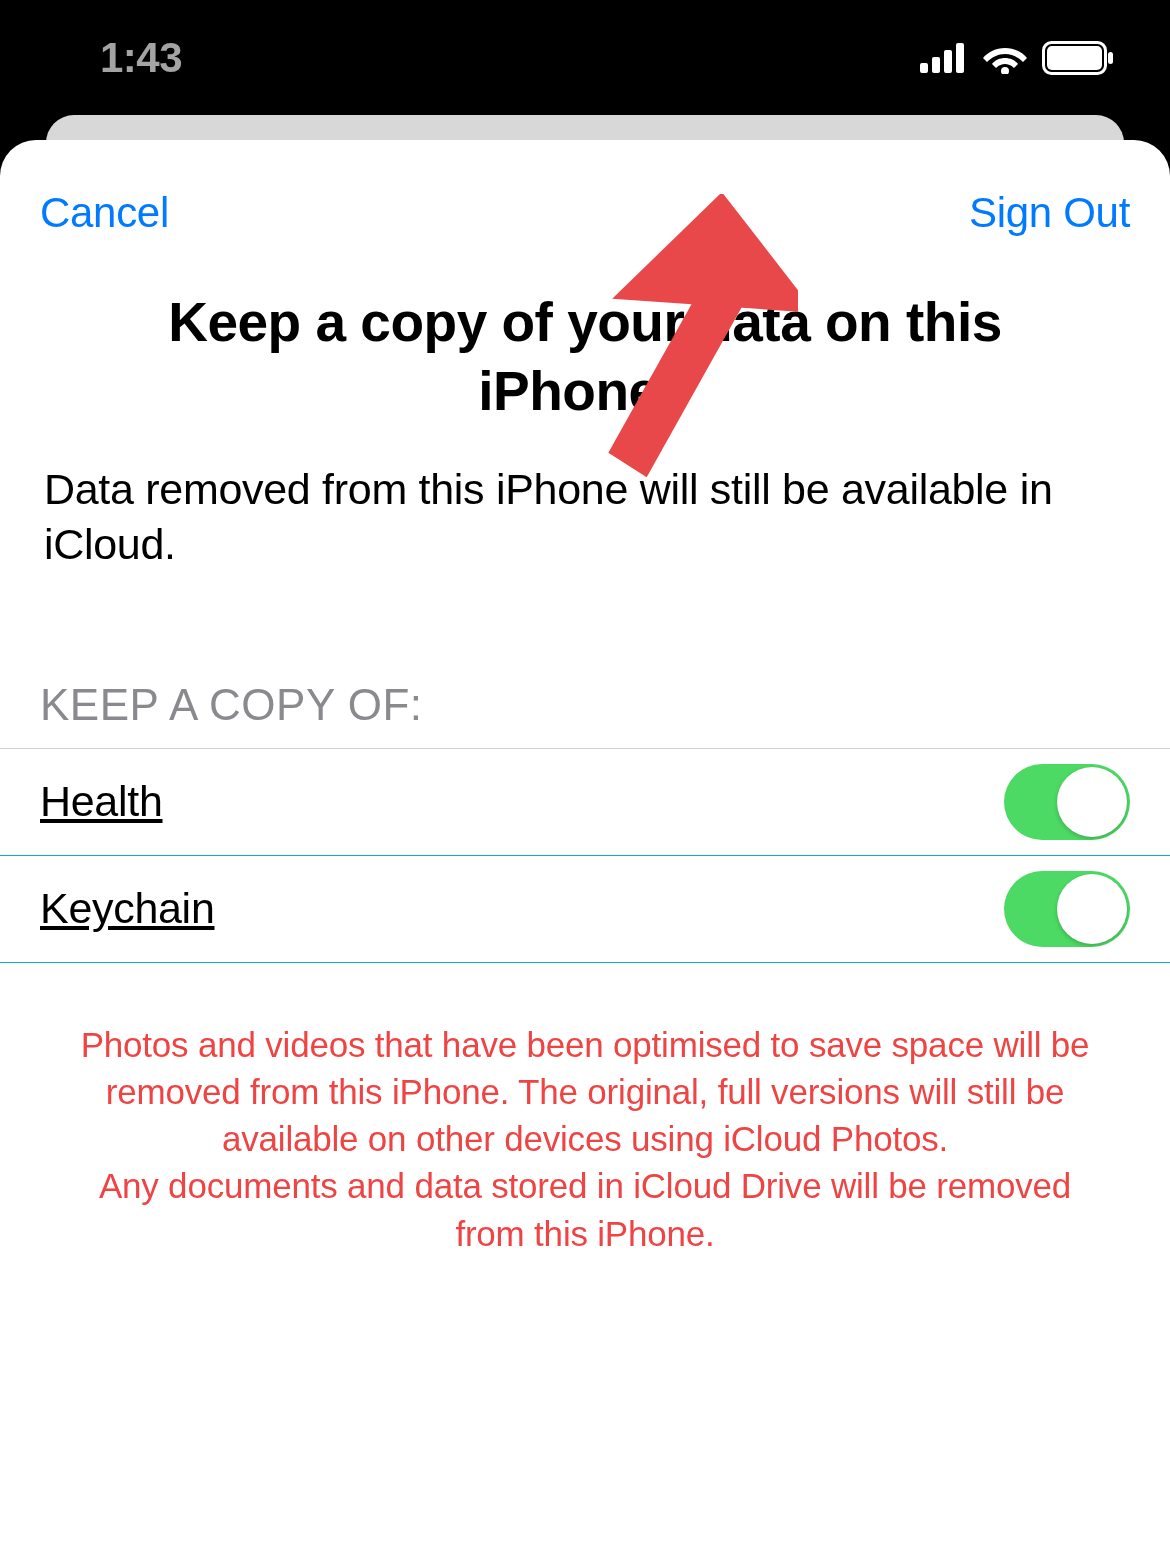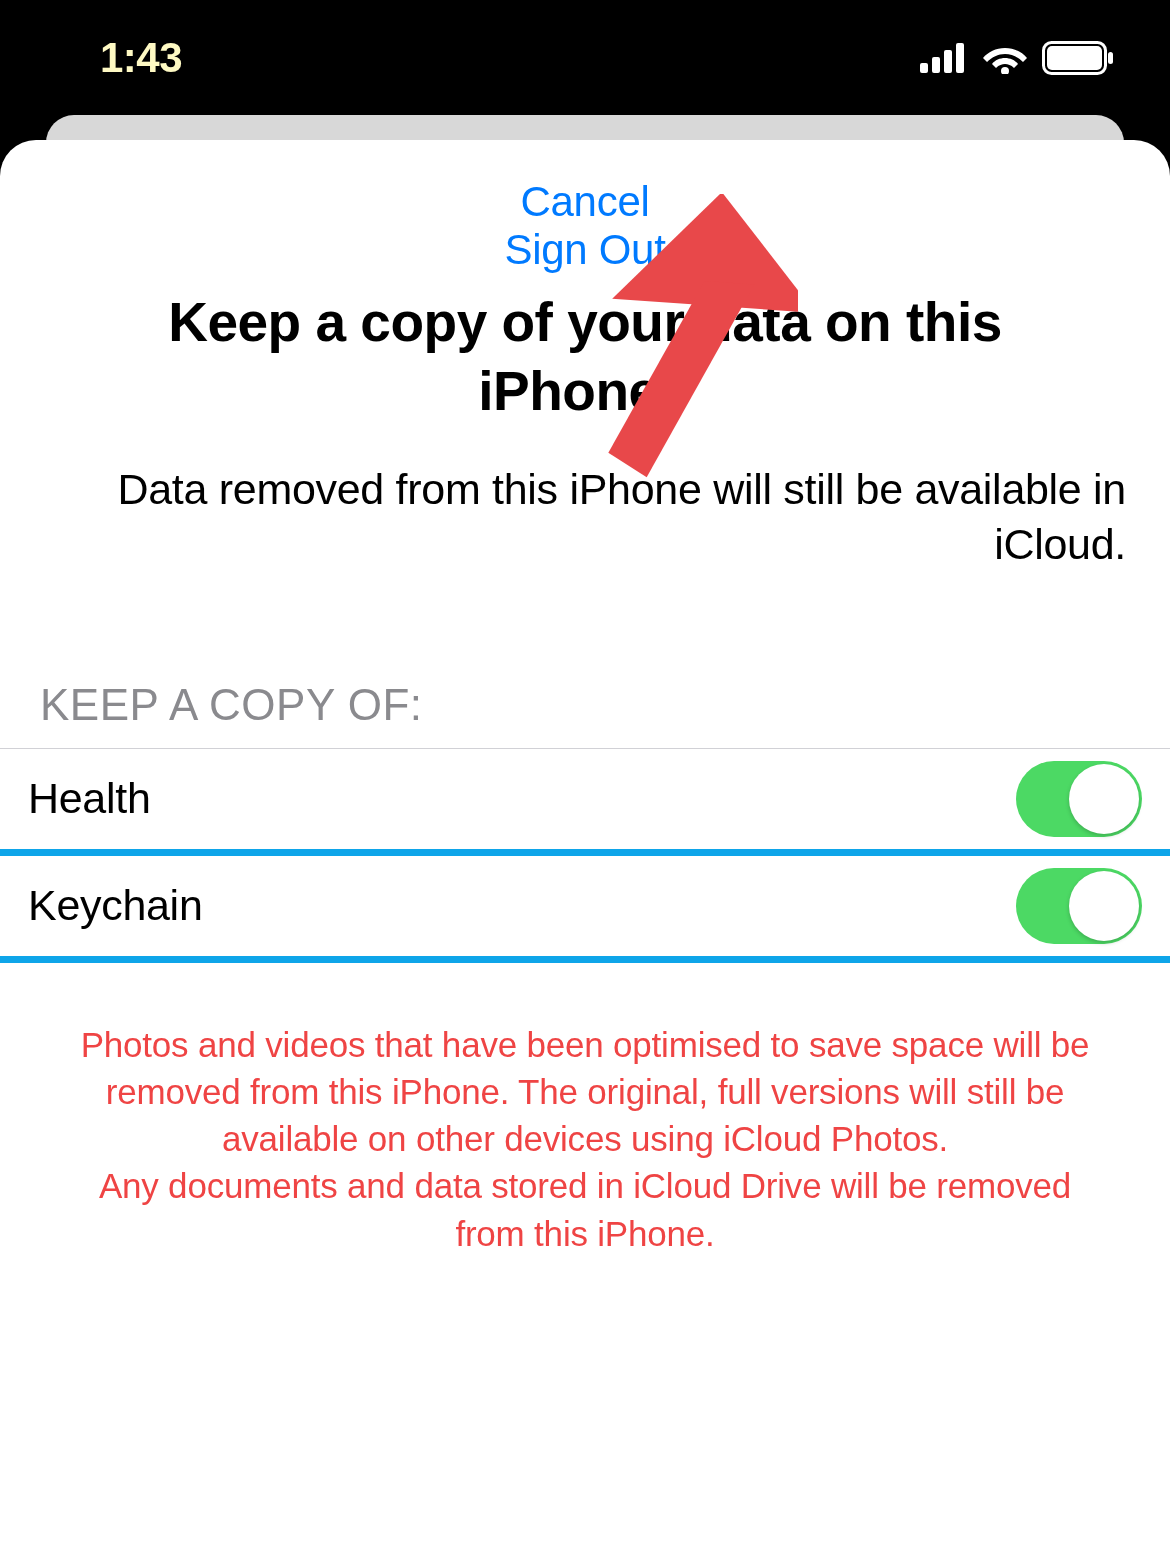--- a/index.html
+++ b/index.html
@@ -15,21 +15,21 @@
       background: #000;
       overflow: hidden;
       position: relative;
     }
     .status-bar {
       height: 115px;
       display: flex;
       justify-content: space-between;
       align-items: center;
       padding: 0 56px 0 100px;
-      color: #fef9c3;
+      color: #a3a3a3;
     }
     .status-time {
       font-size: 42px;
       font-weight: 600;
       letter-spacing: -0.5px;
     }
     .status-right {
       display: flex;
       align-items: center;
       gap: 14px;
@@ -55,21 +55,20 @@
       bottom: 0;
       background: #fff;
       border-radius: 36px 36px 0 0;
     }
     .sheet-header {
       display: flex;
       justify-content: space-between;
       align-items: center;
       padding: 38px 40px 0 40px;
       height: 108px;
-      flex-direction: column;
     }
     .nav-btn {
       font-size: 42px;
       color: #007aff;
       background: none;
       border: none;
       cursor: pointer;
       font-family: inherit;
       letter-spacing: -0.3px;
     }
@@ -81,21 +80,21 @@
       text-align: center;
       line-height: 1.25;
       letter-spacing: -0.5px;
       padding: 0 70px;
       margin-top: 40px;
       color: #000;
     }
     .subheading {
       font-size: 43px;
       font-weight: 400;
-      text-align: right;
+      text-align: left;
       line-height: 1.28;
       padding: 0 44px;
       margin-top: 36px;
       color: #000;
       letter-spacing: -0.3px;
     }
     .section-label {
       font-size: 44px;
       font-weight: 400;
       color: #8a8a8e;
@@ -104,23 +103,24 @@
       letter-spacing: 0.5px;
     }
     .list {
       margin-top: 18px;
       border-top: 1px solid #d1d1d6;
     }
     .list-row {
       display: flex;
       justify-content: space-between;
       align-items: center;
-      padding: 0 28px;
+      padding: 0 40px;
       height: 107px;
-      border-bottom: 7px solid #0ea5e9;
+      border-bottom: 1px solid #0ea5e9;
+      text-decoration: underline;
     }
     .row-label {
       font-size: 43px;
       color: #000;
       letter-spacing: -0.3px;
     }
     .toggle {
       width: 126px;
       height: 76px;
       border-radius: 38px;

